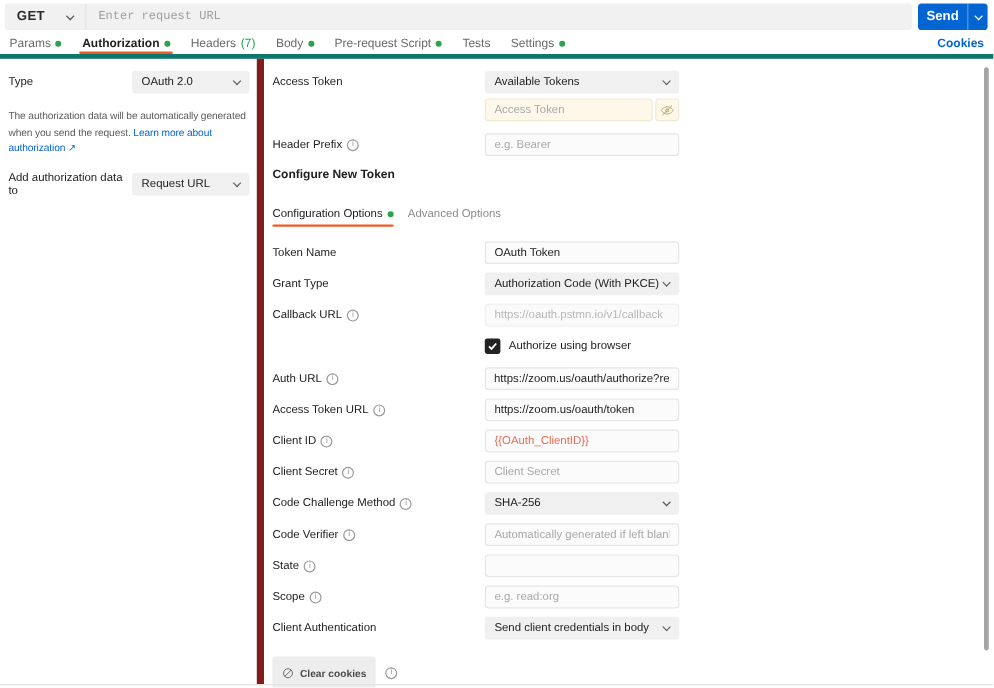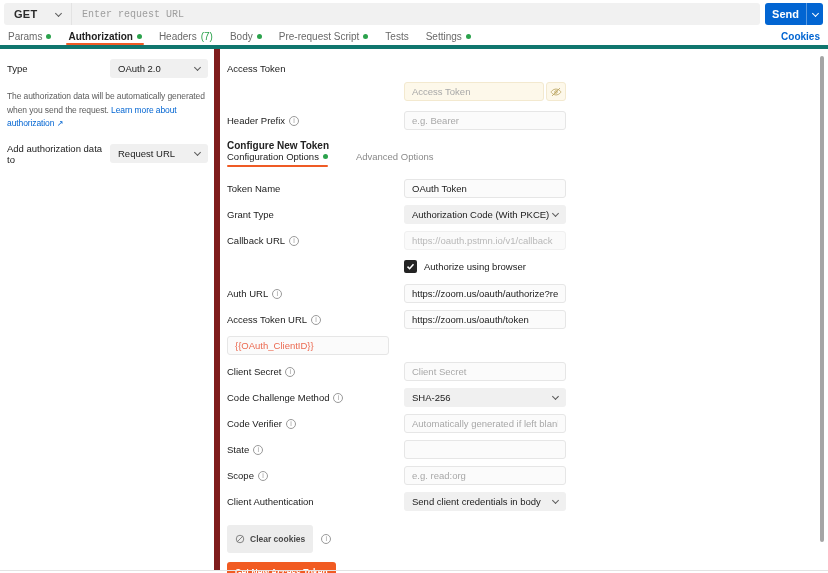--- a/index.html
+++ b/index.html
@@ -48,21 +48,21 @@
   .input { width:100%; height:19px; background:#fbfbfb; border:1px solid #e6e6e6; border-radius:3px; font-size:9.5px; color:#212121; padding:0 7px; outline:none; font-family:inherit; }
   .input::placeholder { color:#a8a8a8; }
   .input.disabled { background:#fafafa; border-color:#f0f0f0; }
   .input.disabled::placeholder { color:#b8b8b8; }
   .input.variable { color:#eb6a51; }
   .token-wrap { display:flex; gap:2px; }
   .input.token { flex:1; background:#fdf8ea; border-color:#f3e9cf; }
   .eye-box { width:20px; height:19px; flex-shrink:0; background:#fdf8ea; border:1px solid #f3e9cf; border-radius:3px; display:flex; align-items:center; justify-content:center; cursor:pointer; }
   .info { display:inline-block; width:10px; height:10px; border:1px solid #9a9a9a; border-radius:50%; color:#9a9a9a; font-size:7px; line-height:8.5px; text-align:center; flex-shrink:0; cursor:default; }
   .heading { font-size:10px; font-weight:bold; color:#212121; margin:8px 0 0; }
-  .subtabs { display:flex; gap:28px; margin-top:0; margin-bottom:12px; }
+  .subtabs { display:flex; gap:12px; margin-top:22px; margin-bottom:12px; }
   .subtab { font-size:9.5px; color:#8a8a8a; display:flex; align-items:center; gap:4px; padding-bottom:5px; cursor:pointer; position:relative; }
   .subtab.active { color:#212121; }
   .subtab.active::after { content:""; position:absolute; left:0; right:0; bottom:0; height:2px; background:#ef5b25; border-radius:1px; }
   .checkbox { width:13px; height:13px; background:#232323; border-radius:2px; display:inline-flex; align-items:center; justify-content:center; margin-right:7px; cursor:pointer; flex-shrink:0; }
   .chk-label { font-size:9.5px; color:#212121; }
   .chip-row { margin-top:14px; display:flex; align-items:center; gap:8px; }
   .chip { background:#ededed; border:none; border-radius:3px; height:18px; display:flex; align-items:center; gap:5px; padding:14px 8px; font-size:8.5px; font-weight:bold; color:#4a4a4a; cursor:pointer; font-family:inherit; }
   .get-token-btn { margin-top:9px; background:#f15b22; border:none; border-radius:3px; height:19px; padding:0 8px; color:#fff; font-size:8.5px; font-weight:bold; cursor:pointer; font-family:inherit; }
   .bottom-line { position:absolute; left:0; right:0; bottom:2px; height:1px; background:#e3e3e3; }
   .scrollbar-thumb { position:absolute; top:56px; right:4px; width:4px; height:486px; background:#a5a5a5; border-radius:2px; cursor:pointer; }
@@ -138,20 +138,26 @@
         <span>Request URL</span>
         <span class="chev"></span>
       </div>
     </div>
   </div>
 
   <div class="right-panel">
 
     <div class="frow" style="margin-bottom:4px;">
       <span class="flabel">Access Token</span>
+      <div class="fcontrol">
+        <div class="select">
+          <span>Available Tokens</span>
+          <span class="chev"></span>
+        </div>
+      </div>
     </div>
 
     <div class="frow" style="margin-bottom:10px;">
       <span class="flabel"></span>
       <div class="fcontrol token-wrap">
         <input class="input token" type="text" placeholder="Access Token" style="">
         <span class="eye-box">
           <svg width="12" height="12" viewBox="0 0 24 24" fill="none" stroke="#b9a25c" stroke-width="1.6">
             <path d="M2 12s3.5-6 10-6 10 6 10 6-3.5 6-10 6S2 12 2 12z"></path>
             <circle cx="12" cy="12" r="2.6"></circle>
@@ -236,20 +242,24 @@
       <span class="flabel">
         <span>Access Token URL</span>
         <span class="info">i</span>
       </span>
       <div class="fcontrol">
         <input class="input" type="text" value="https://zoom.us/oauth/token" style="">
       </div>
     </div>
 
     <div class="frow">
+      <span class="flabel">
+        <span>Client ID</span>
+        <span class="info">i</span>
+      </span>
       <div class="fcontrol">
         <input class="input variable" type="text" value="{{OAuth_ClientID}}" style="">
       </div>
     </div>
 
     <div class="frow">
       <span class="flabel">
         <span>Client Secret</span>
         <span class="info">i</span>
       </span>

